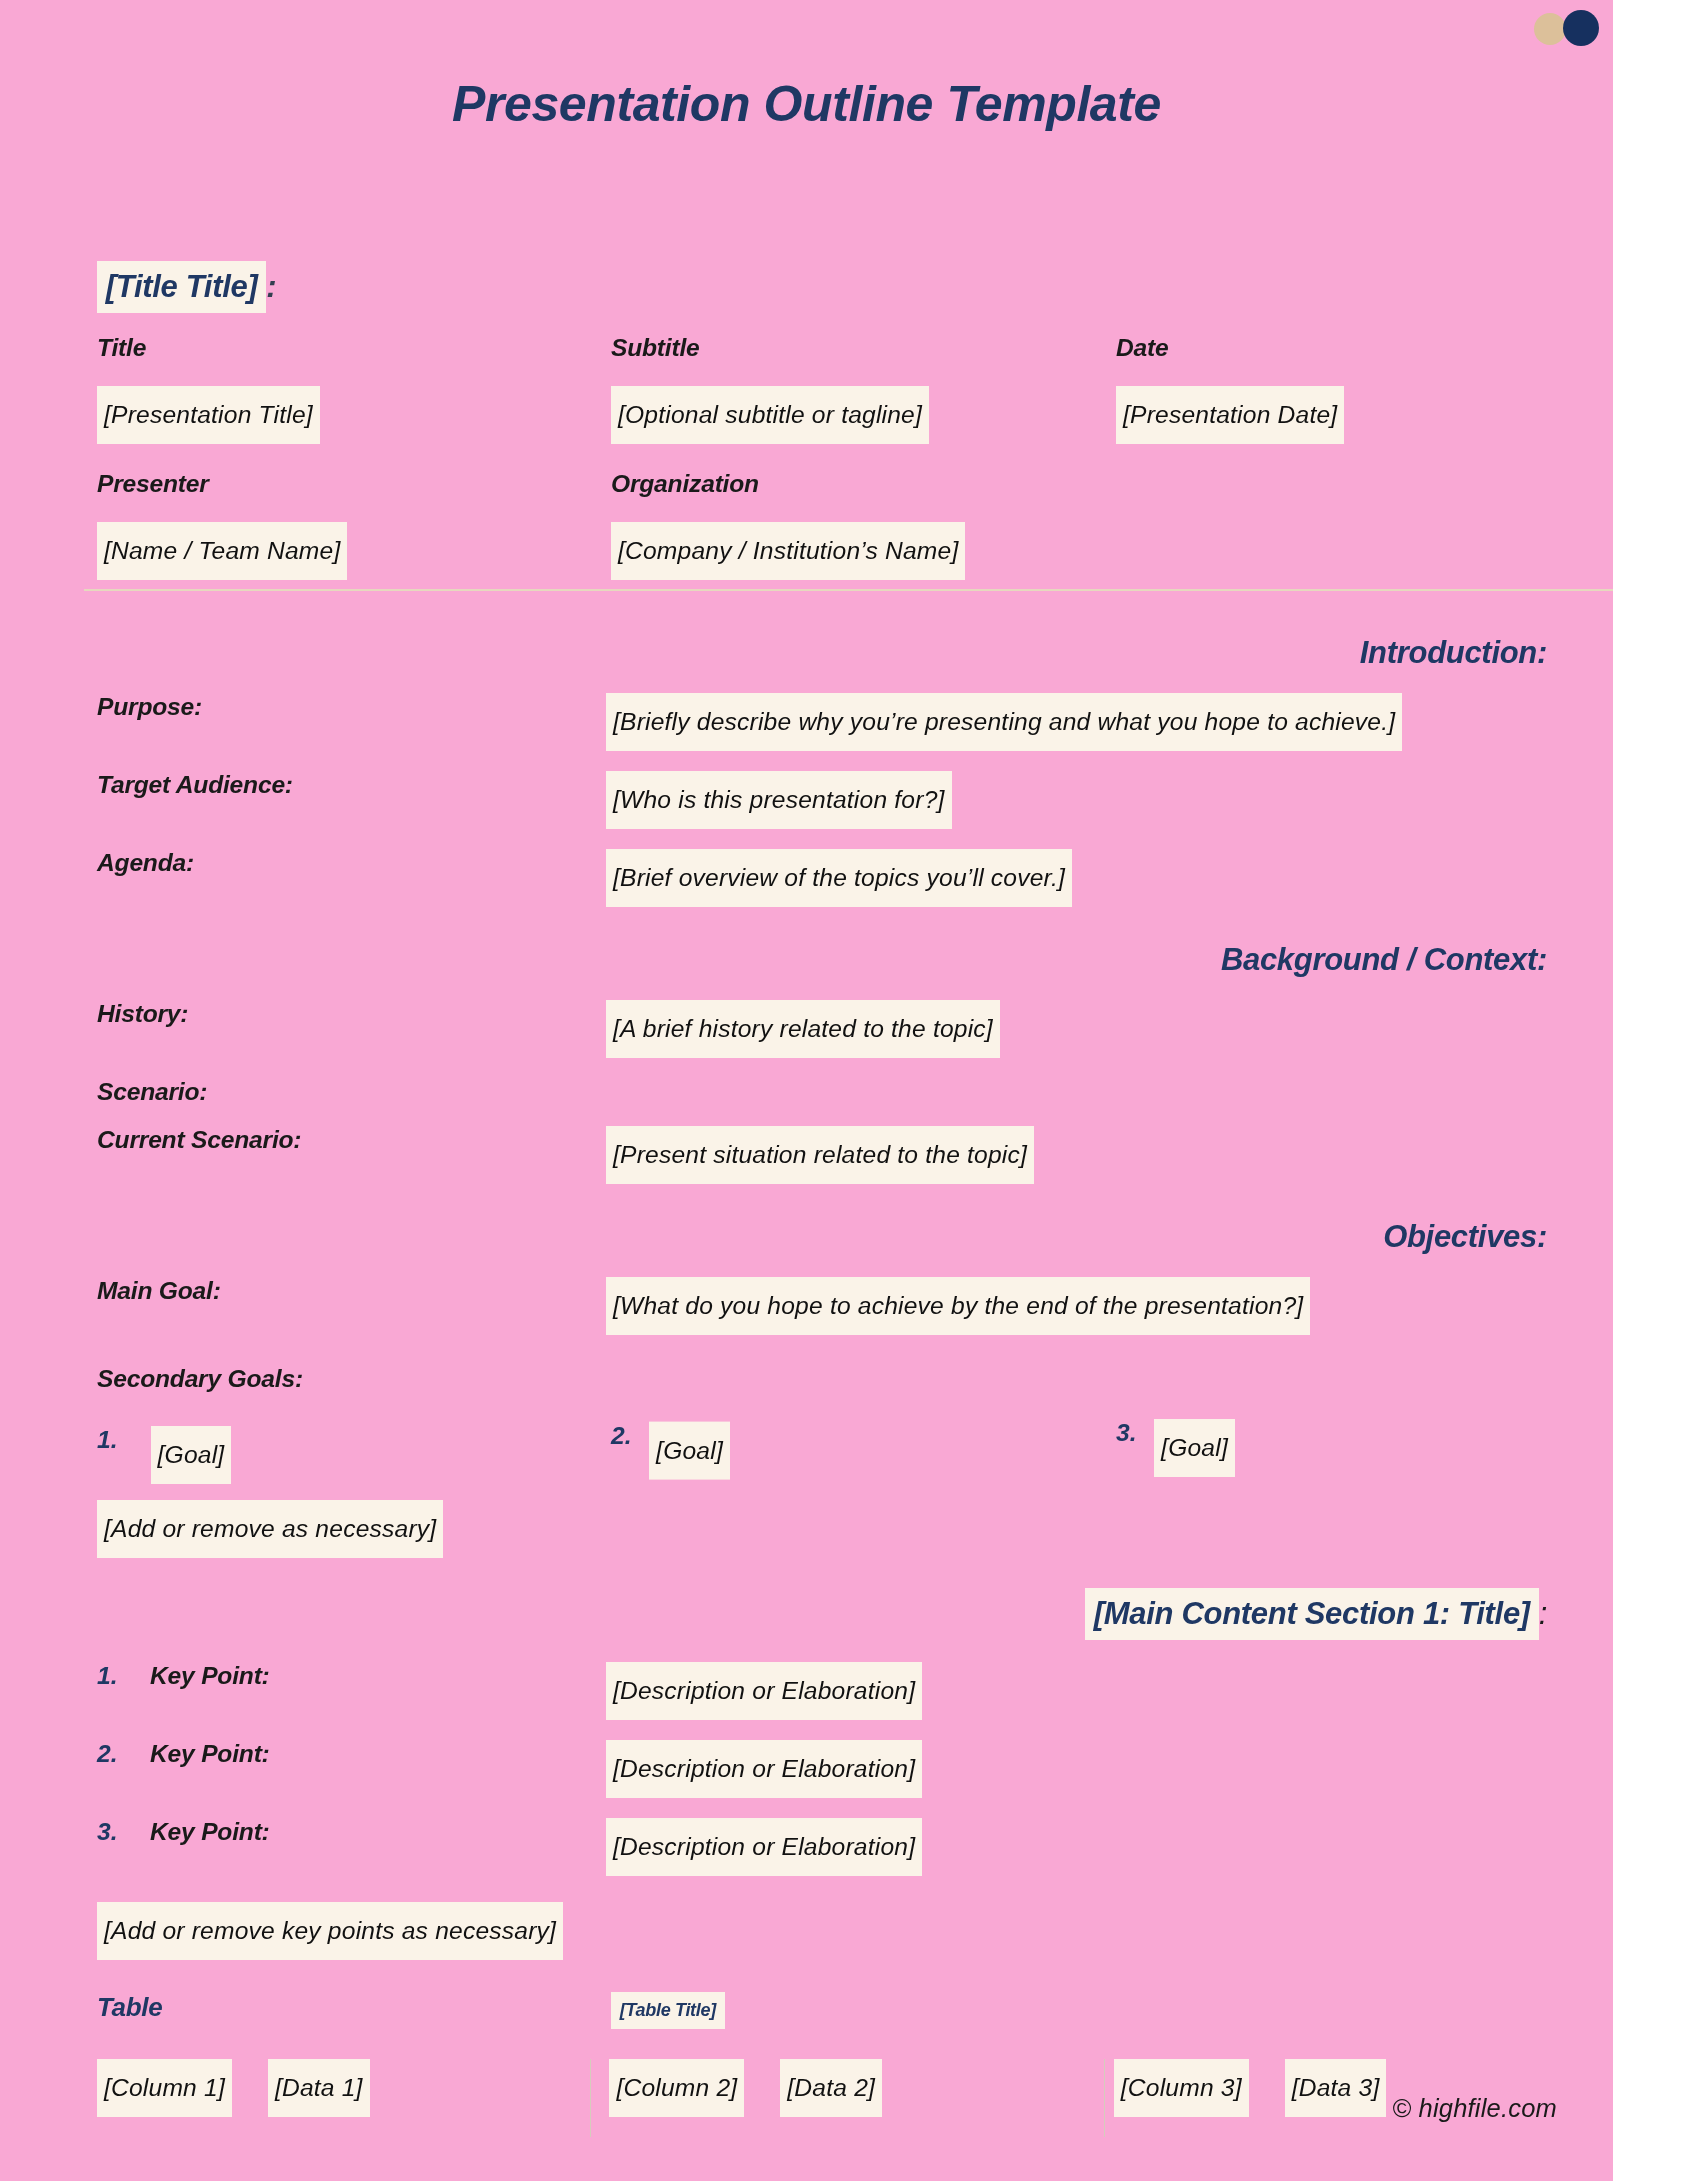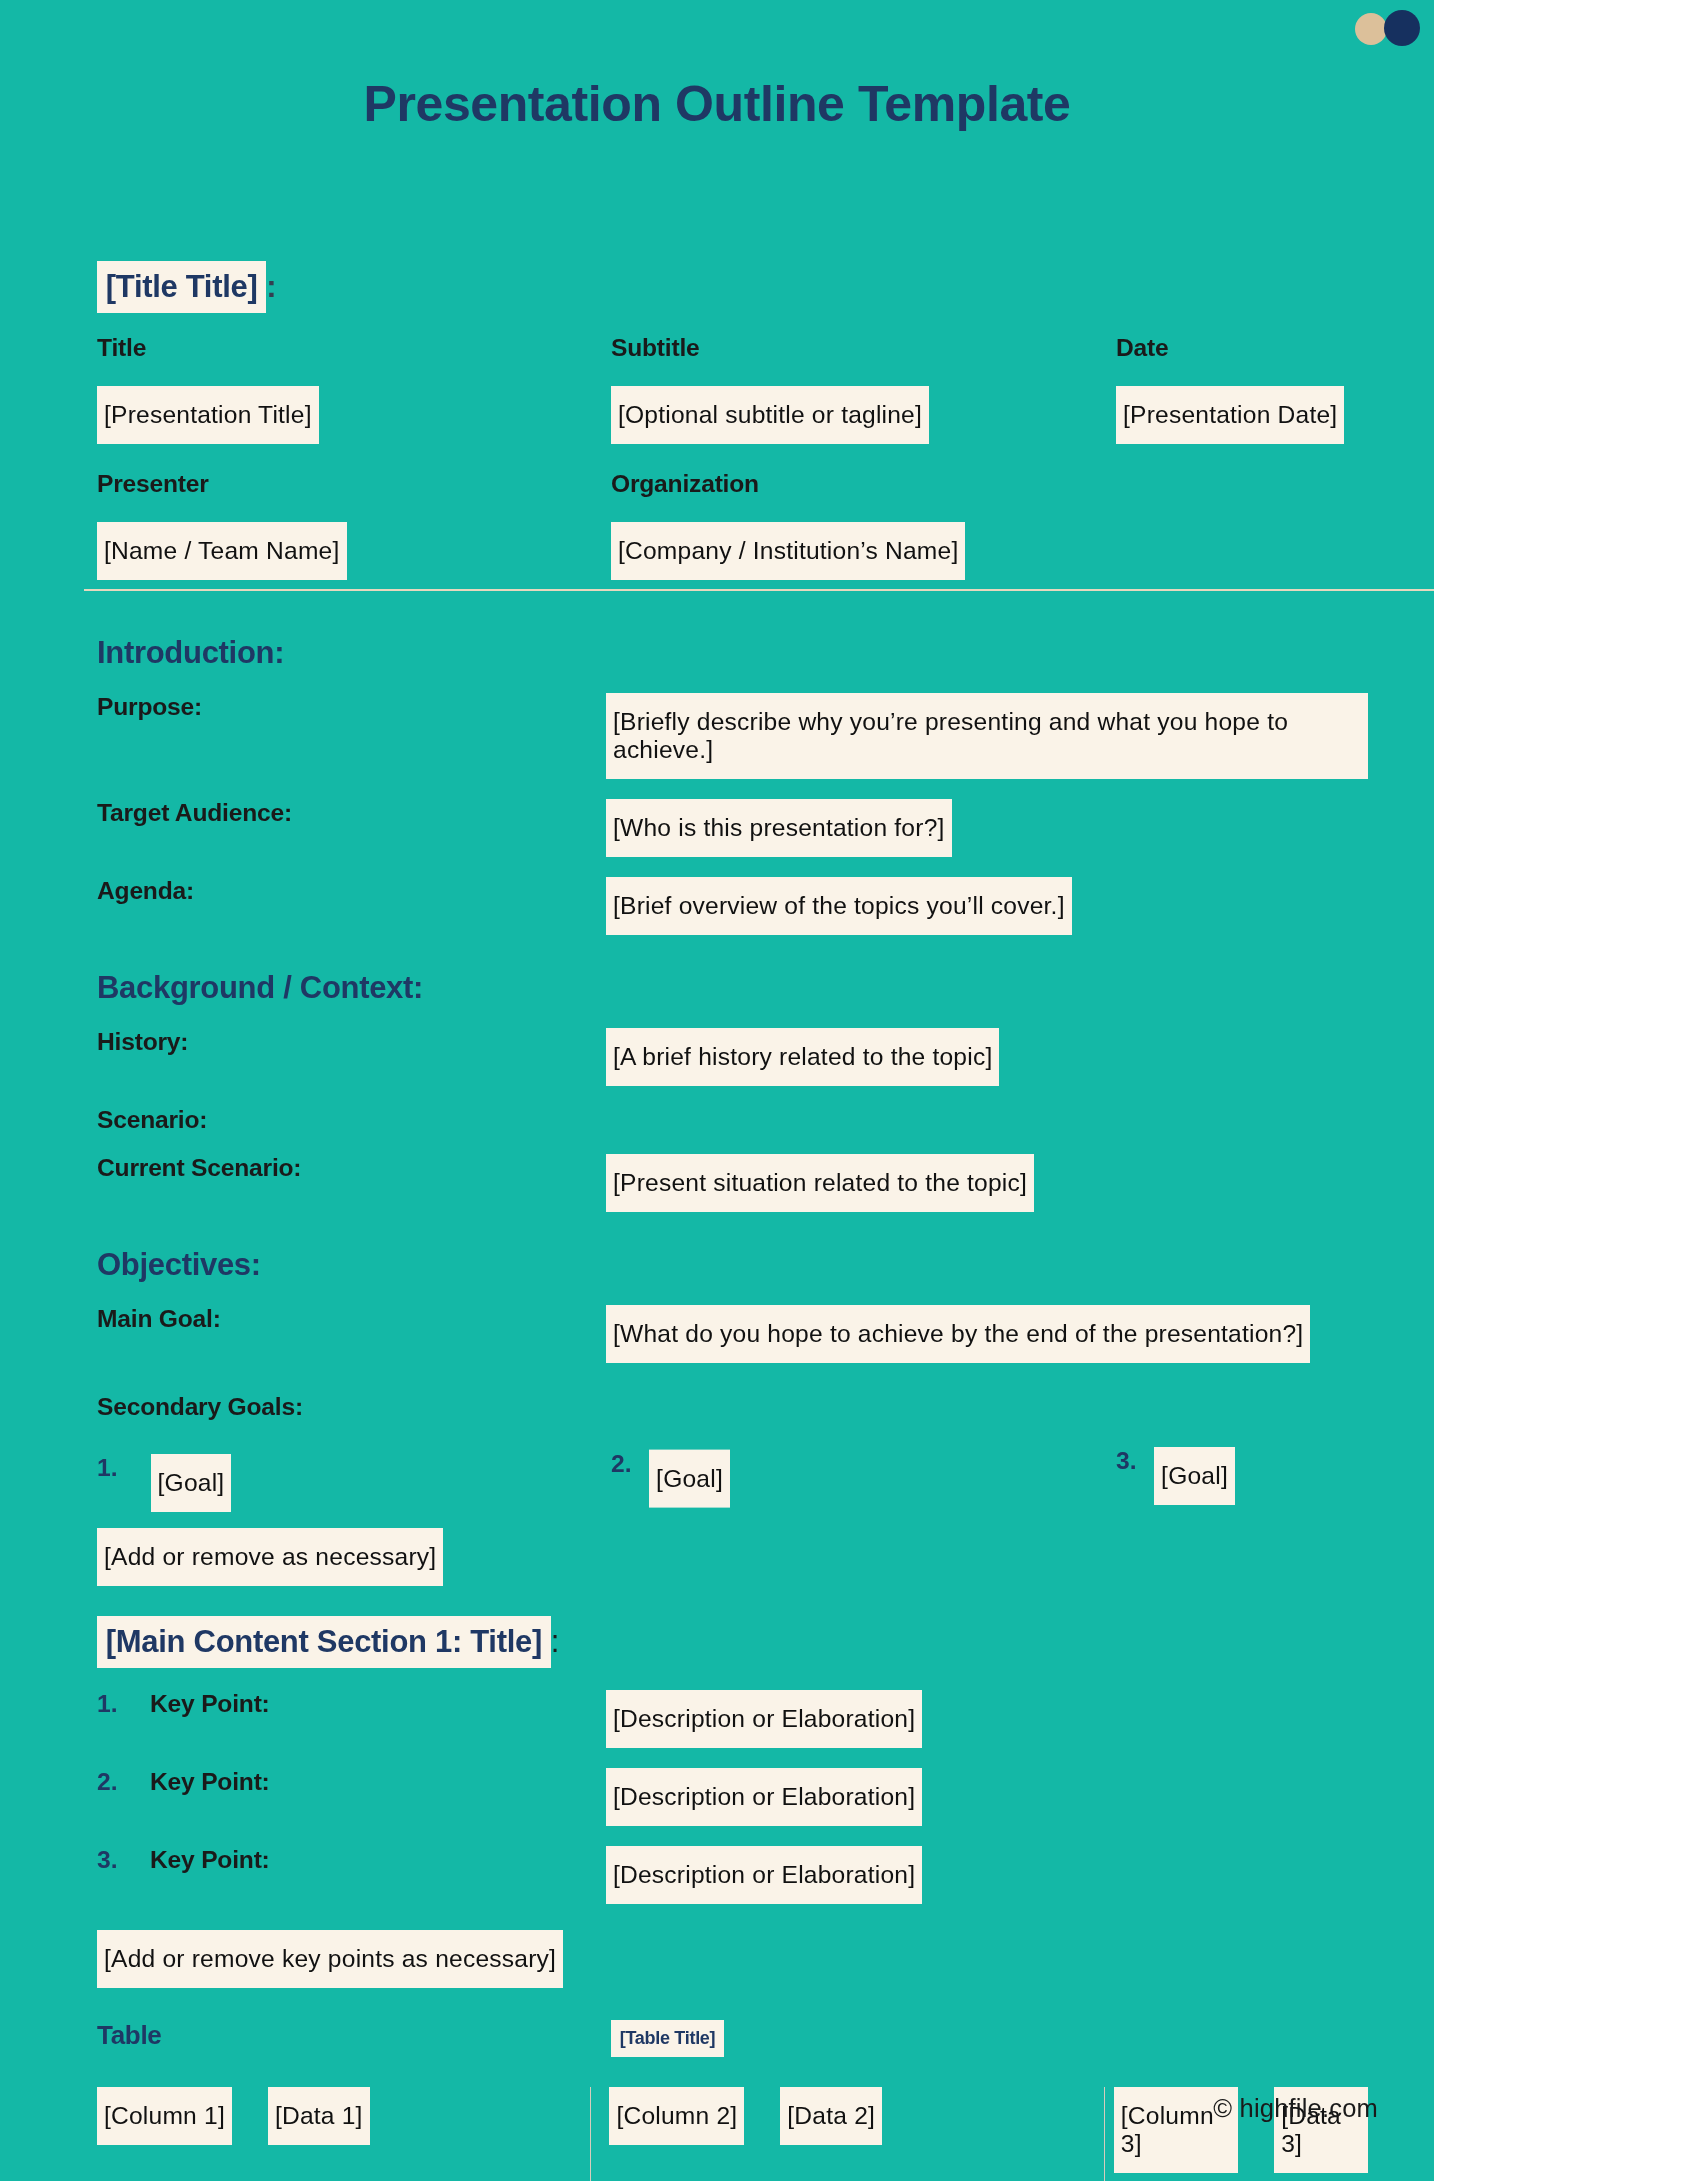--- a/index.html
+++ b/index.html
@@ -1,25 +1,26 @@
 <!DOCTYPE html>
 <html style="font-size:14px"><head>
 <meta charset="utf-8">
 <style>
   * { margin: 0; padding: 0; box-sizing: border-box; }
   html, body { background: #ffffff; }
   body { font-family: "Liberation Sans", sans-serif; color: #1a1a1a; }
 
   .page {
     position: relative;
-    width: 1434px;
+    width: 1613px;
     height: 2181px;
-    background: #14b8a6;
+    background: #f9a8d4;
     overflow: hidden;
     padding: 75px 66px 0 97px;
+    font-style: italic;
   }
 
   
   .logo { position: absolute; top: 9.7px; right: 14px; display: flex; align-items: center; }
   .circle { display: inline-block; border-radius: 50%; }
   .circle.tan  { width: 32px; height: 32px; background: #DCC09A; margin-right: -2.6px; margin-top: 1.8px; }
   .circle.navy { width: 36px; height: 36px; background: #16305F; position: relative; z-index: 2; }
 
   .doc-title {
     margin-left: -97px; margin-right: -66px;
@@ -60,21 +61,21 @@
   .row2    { margin-bottom: 20px; }
 
   .divider {
     border: none;
     height: 2.6px;
     background: #E6D8BE;
     margin: 8.8px 0 44px -13px;
     width: 1536px;
   }
 
-  .sec-head-block { margin: 35px 0 22px; }
+  .sec-head-block { margin: 35px 0 22px; text-align: right; }
 
   .num { color: #1F3864; font-weight: 700; font-size: 24.6px; }
 
   .goals-row { margin-bottom: 23px; }
   .goal-item  { display: inline-flex; align-items: flex-start; }
   .goal-item .num { margin-right: 33px; }
   .goal-item.g2 .num, .goal-item.g3 .num { margin-right: 17.6px; }
   .goal-item.g1 { transform: translateY(7px); }
   .goal-item.g2 { transform: translateY(2.6px); }
 

